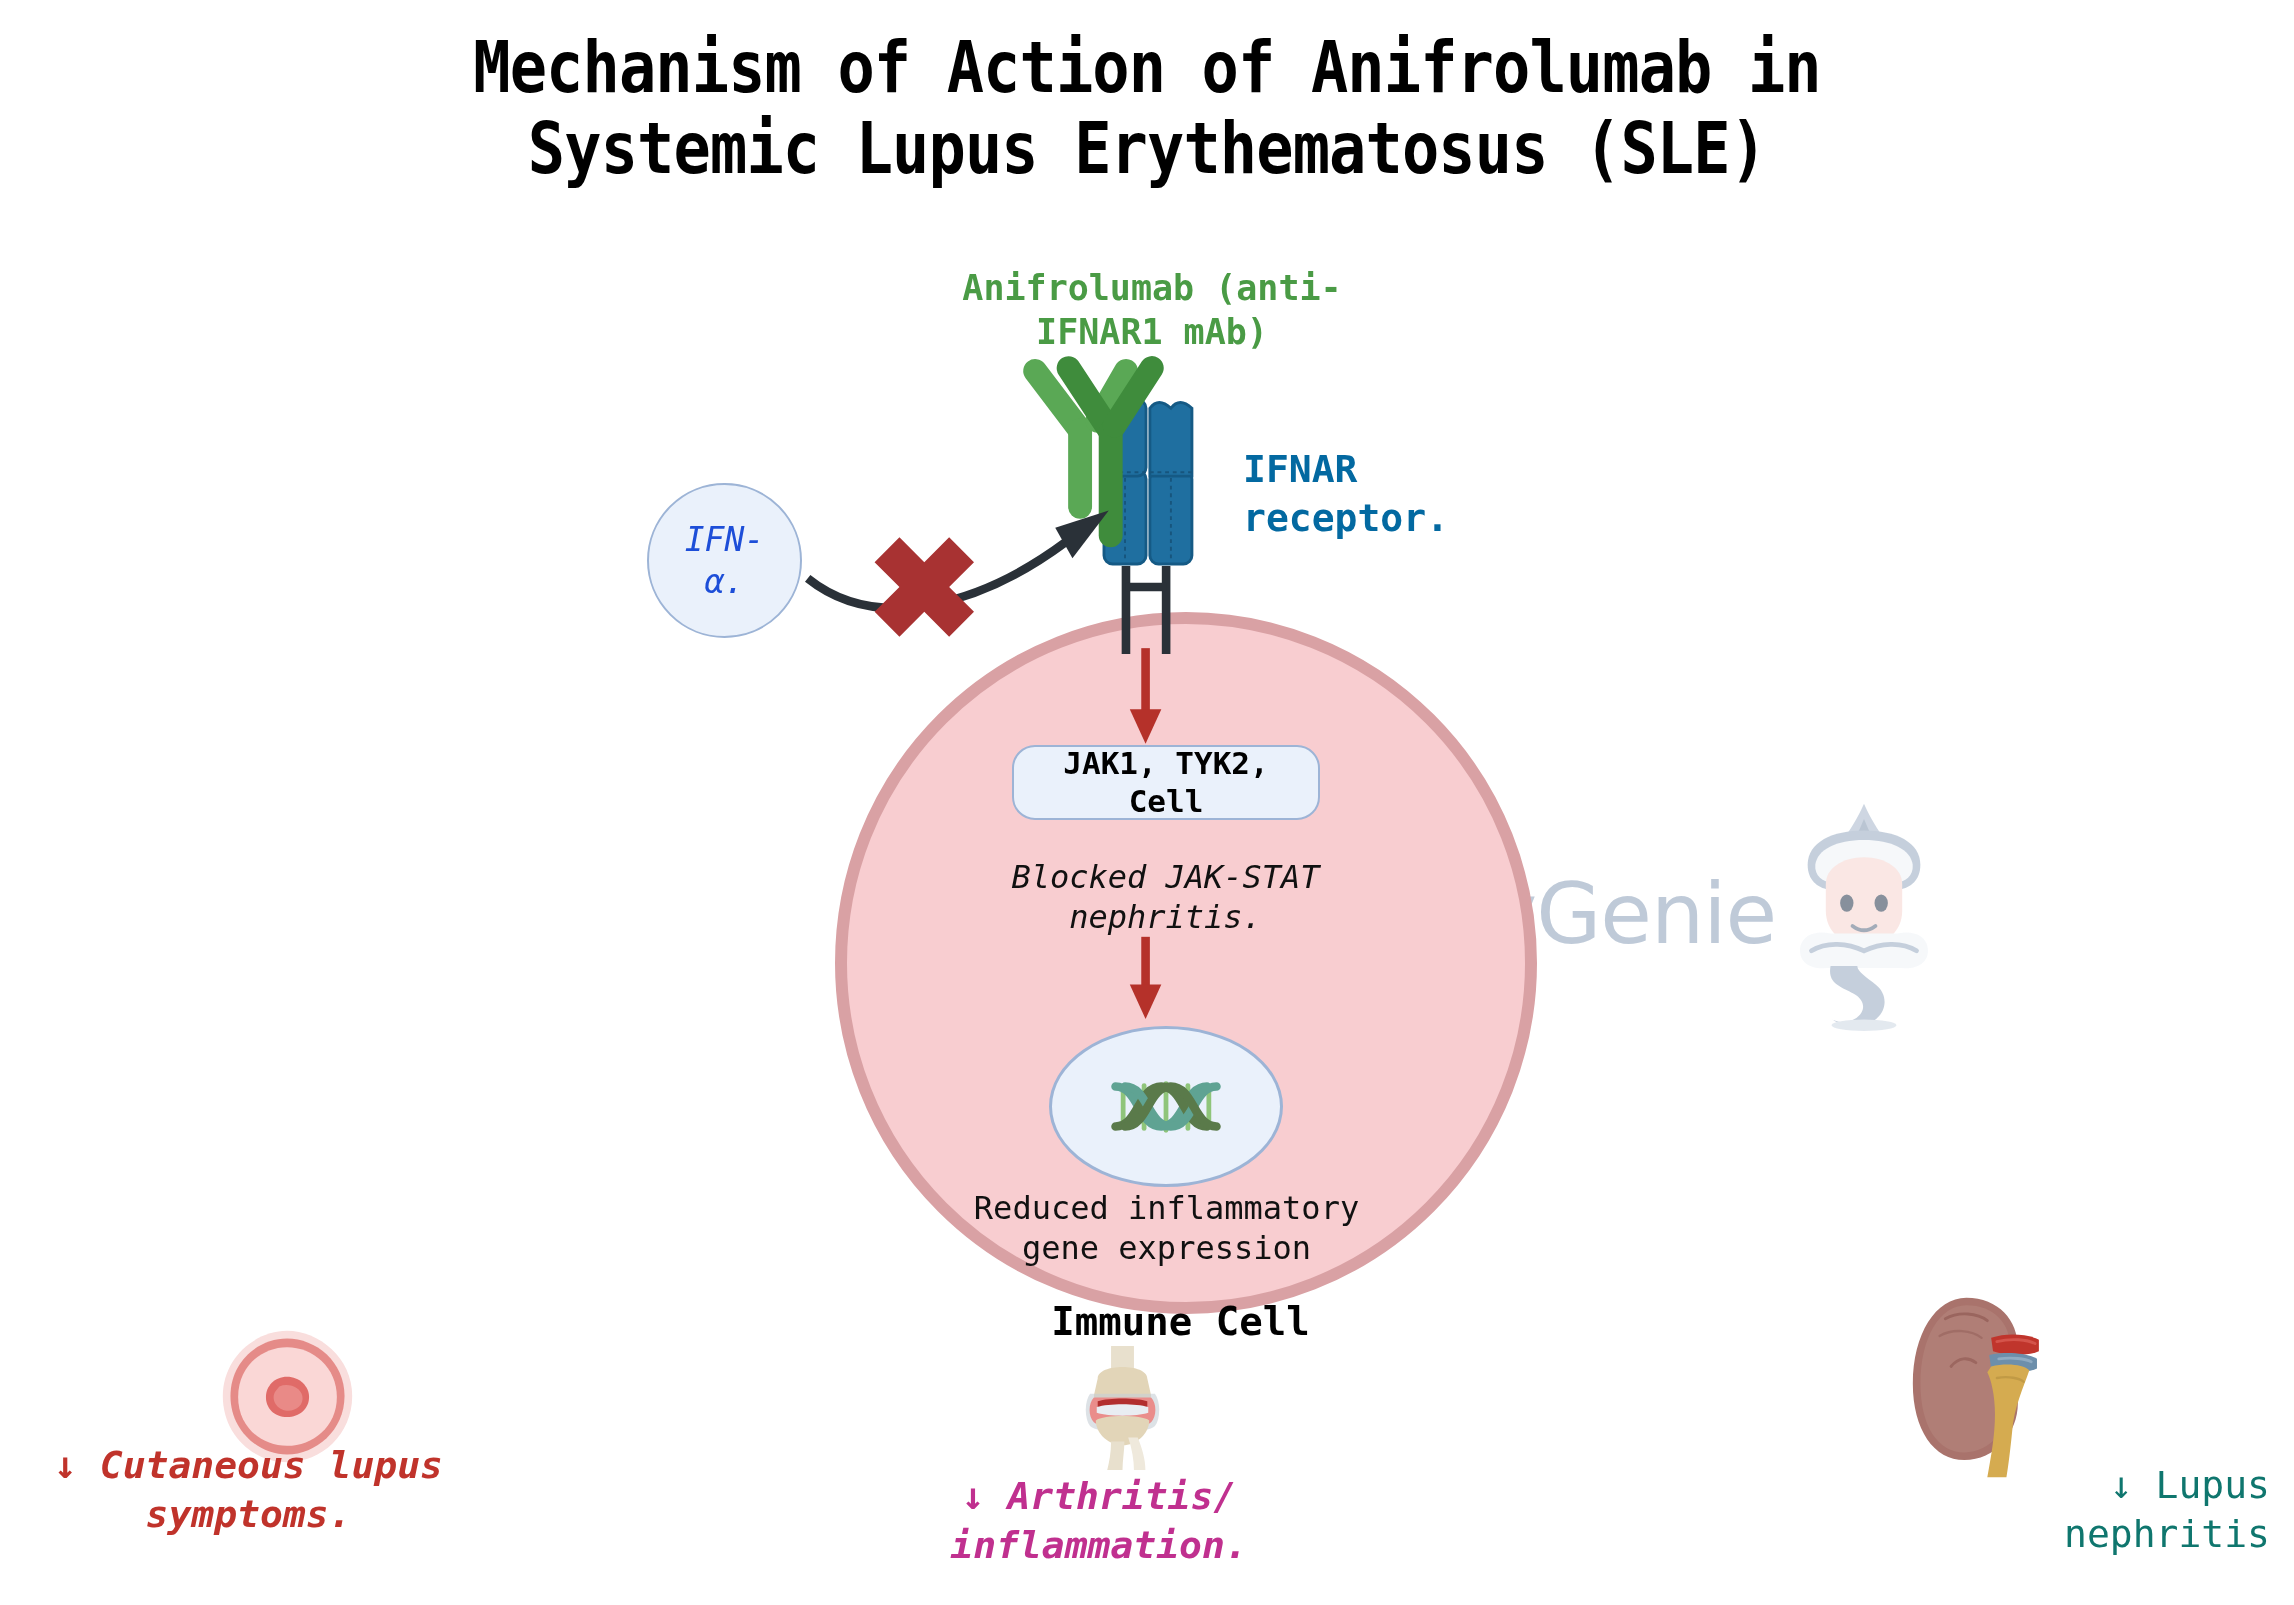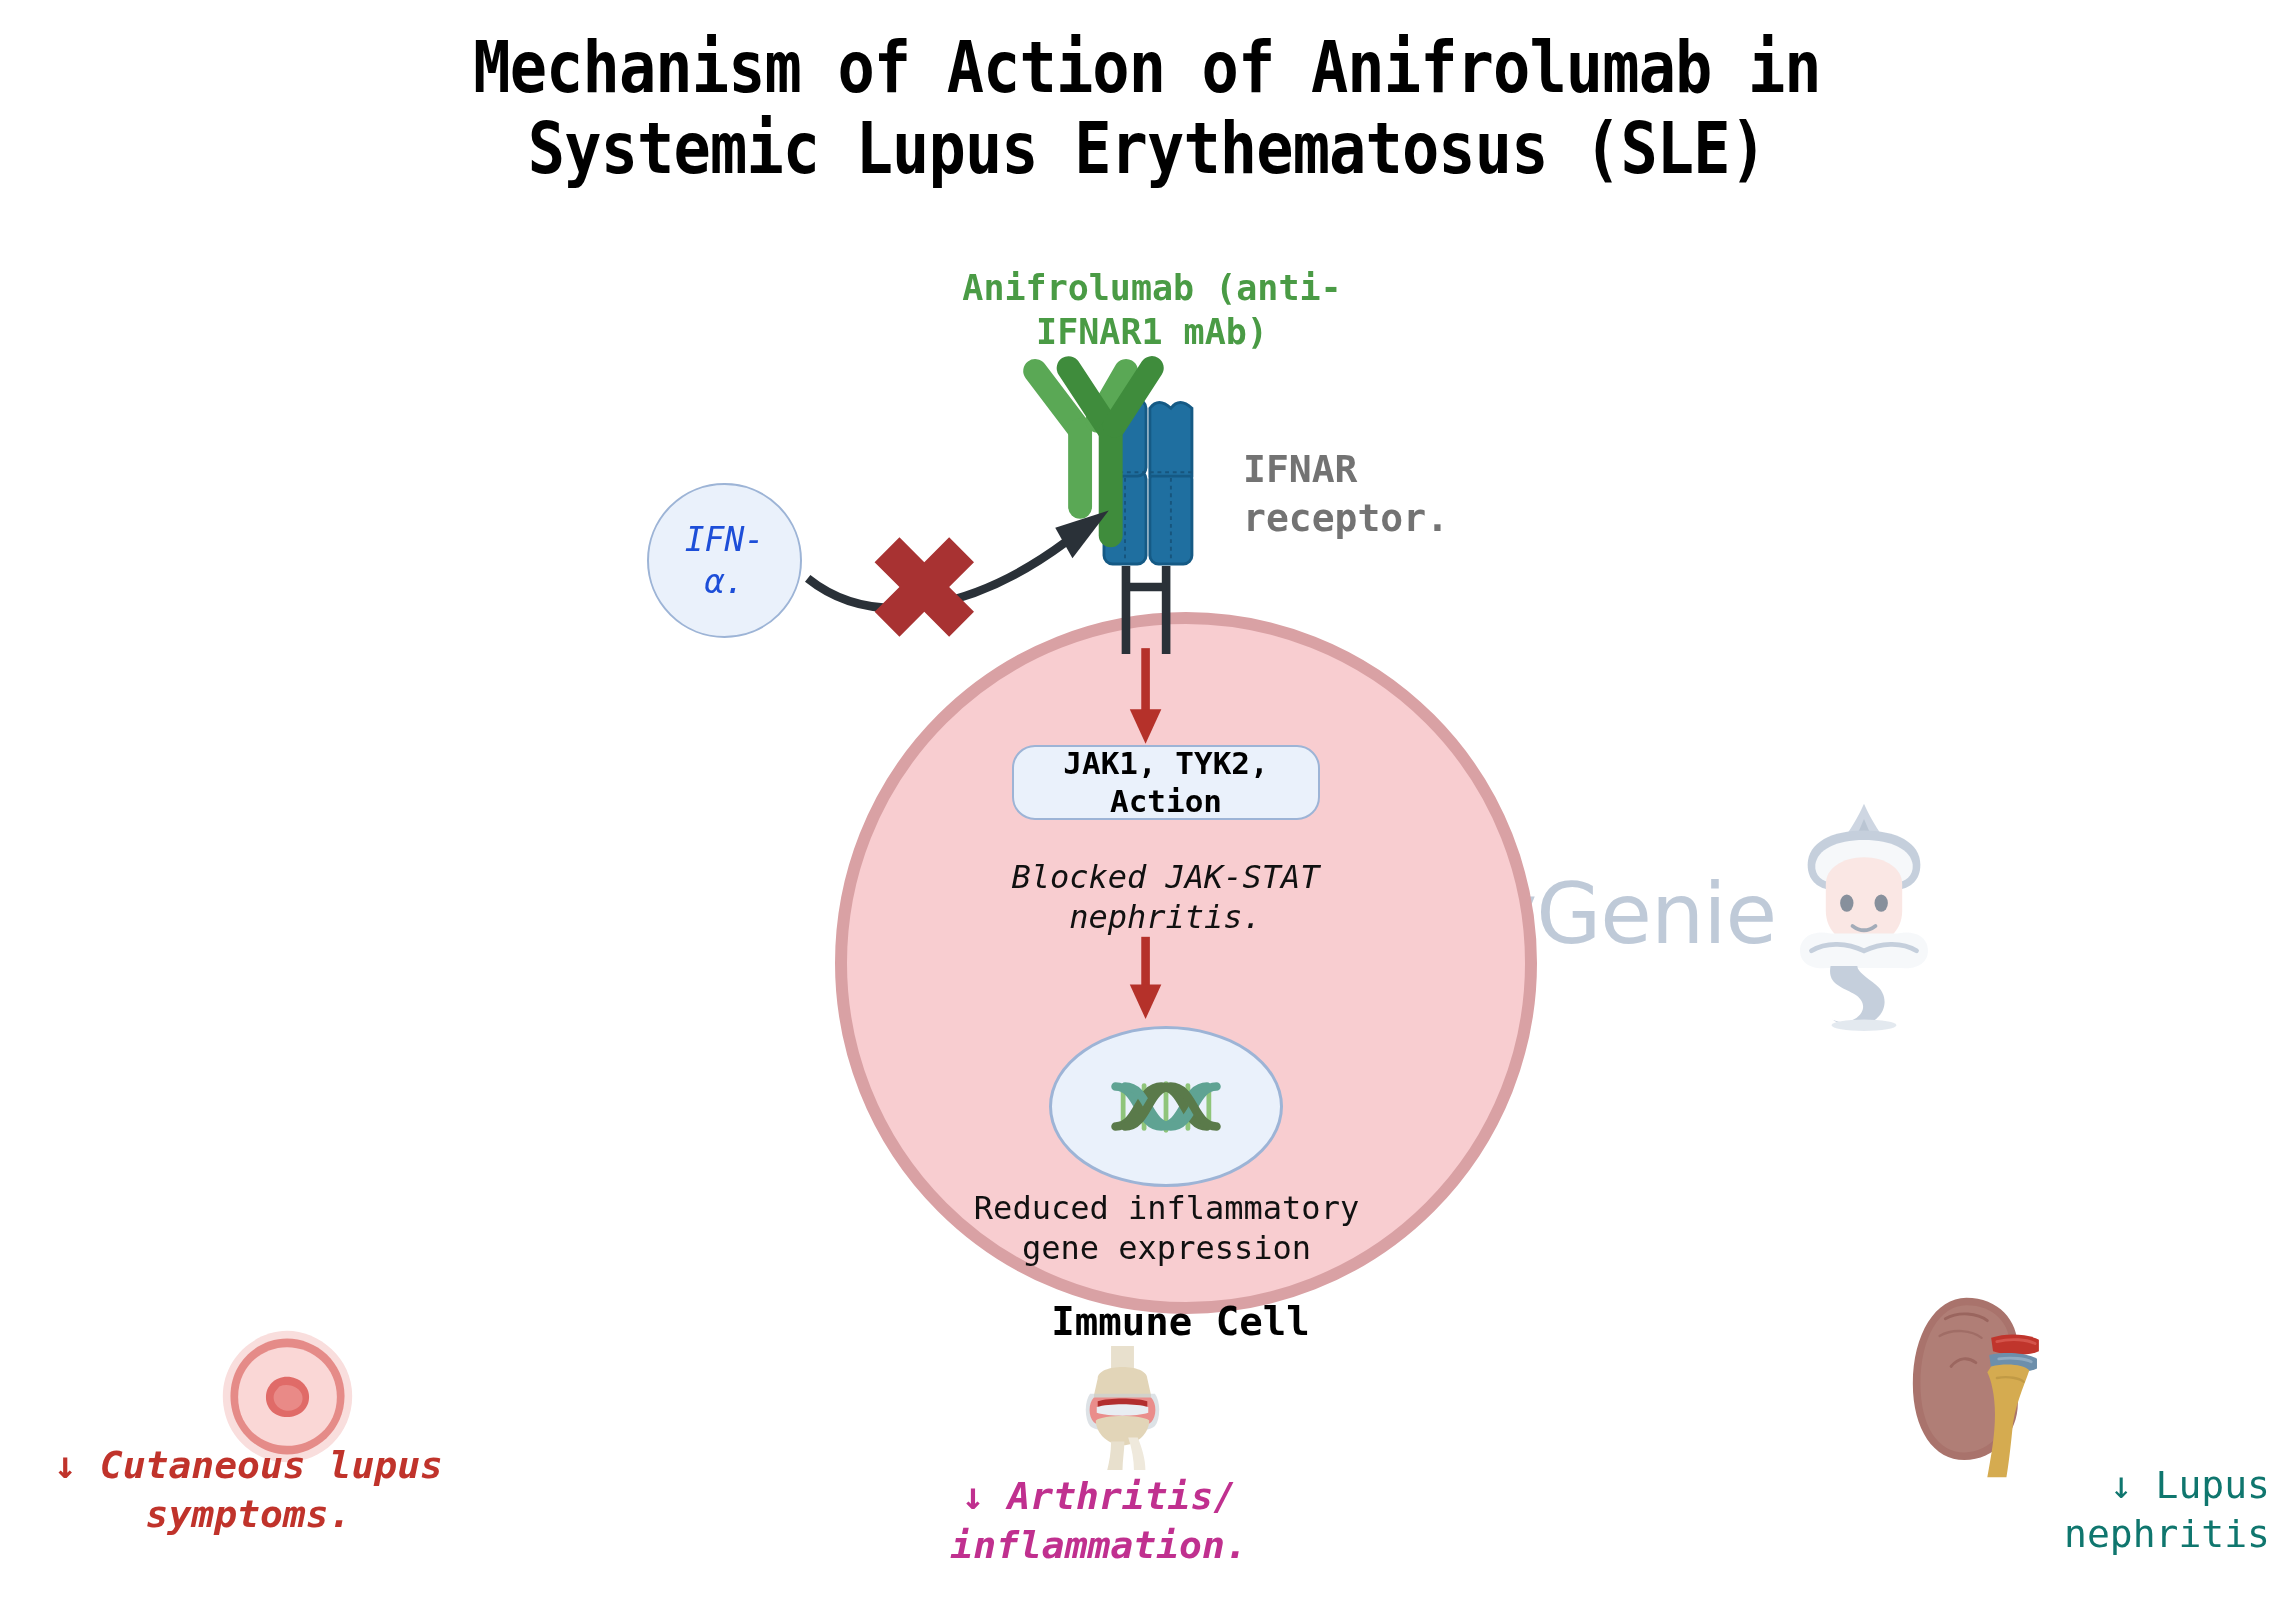--- a/index.html
+++ b/index.html
@@ -75,21 +75,21 @@
   #ifnar-label {
     position: absolute;
     left: 1243px;
     top: 445px;
     width: 315px;
     text-align: left;
     font-family: "DejaVu Sans Mono", "Liberation Mono", monospace;
     font-size: 38px;
     line-height: 1.30;
     font-weight: bold;
-    color: #737373;
+    color: #0369a1;
     white-space: pre-line;
   }
 
   
   #ifn-bubble {
     position: absolute;
     left: 647px;
     top: 483px;
     width: 155px;
     height: 155px;
@@ -328,21 +328,21 @@
     <path d="M845 605 C920 665 1030 630 1115 567" stroke="#2a3138" stroke-width="9" fill="none"></path>
     <path d="M1160 534 L1104 552 L1122 584 Z" fill="#2a3138"></path>
   </g>
   <g>
     <path d="M915 588 l26 -26 l26 26 l26 -26 l26 26 l-26 26 l26 26 l-26 26 l-26 -26 l-26 26 l-26 -26 l26 -26 z" fill="#a83232"></path>
   </g>
 </svg>
 
 <div id="jak-box">
   <span>JAK1, TYK2,
-Action</span>
+Cell</span>
 </div>
 <div id="blocked-text">Blocked JAK-STAT
 nephritis.</div>
 
 <div id="nucleus"></div>
 <svg id="dna" viewBox="0 0 126 78">
   <g stroke-linecap="round" fill="none">
     <line x1="18" y1="24" x2="18" y2="56" stroke="#8fc57a" stroke-width="5"></line>
     <line x1="40" y1="17" x2="40" y2="62" stroke="#8fc57a" stroke-width="5"></line>
     <line x1="63" y1="15" x2="63" y2="64" stroke="#8fc57a" stroke-width="5"></line>

